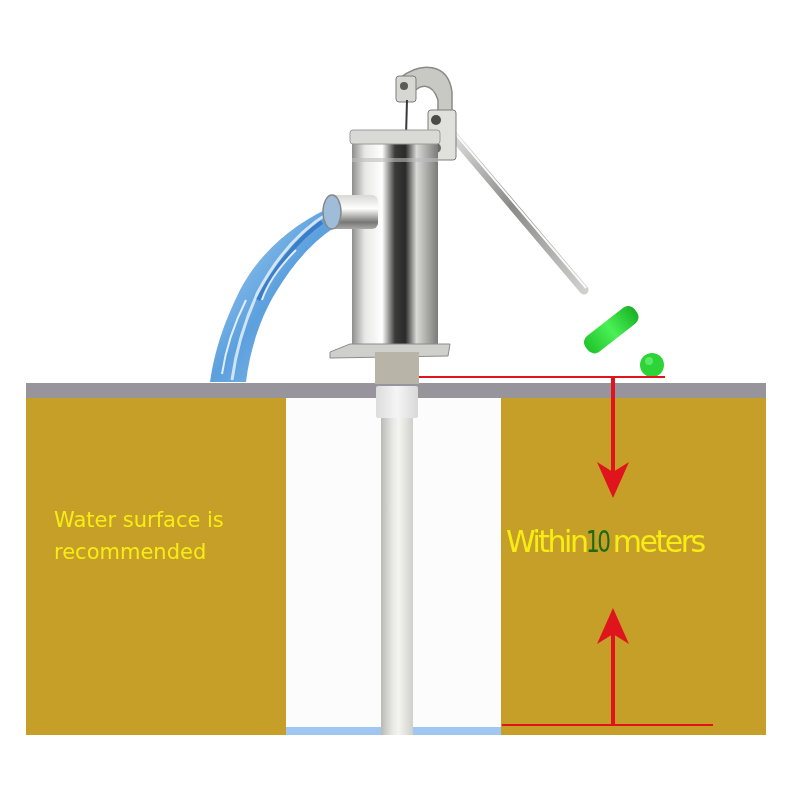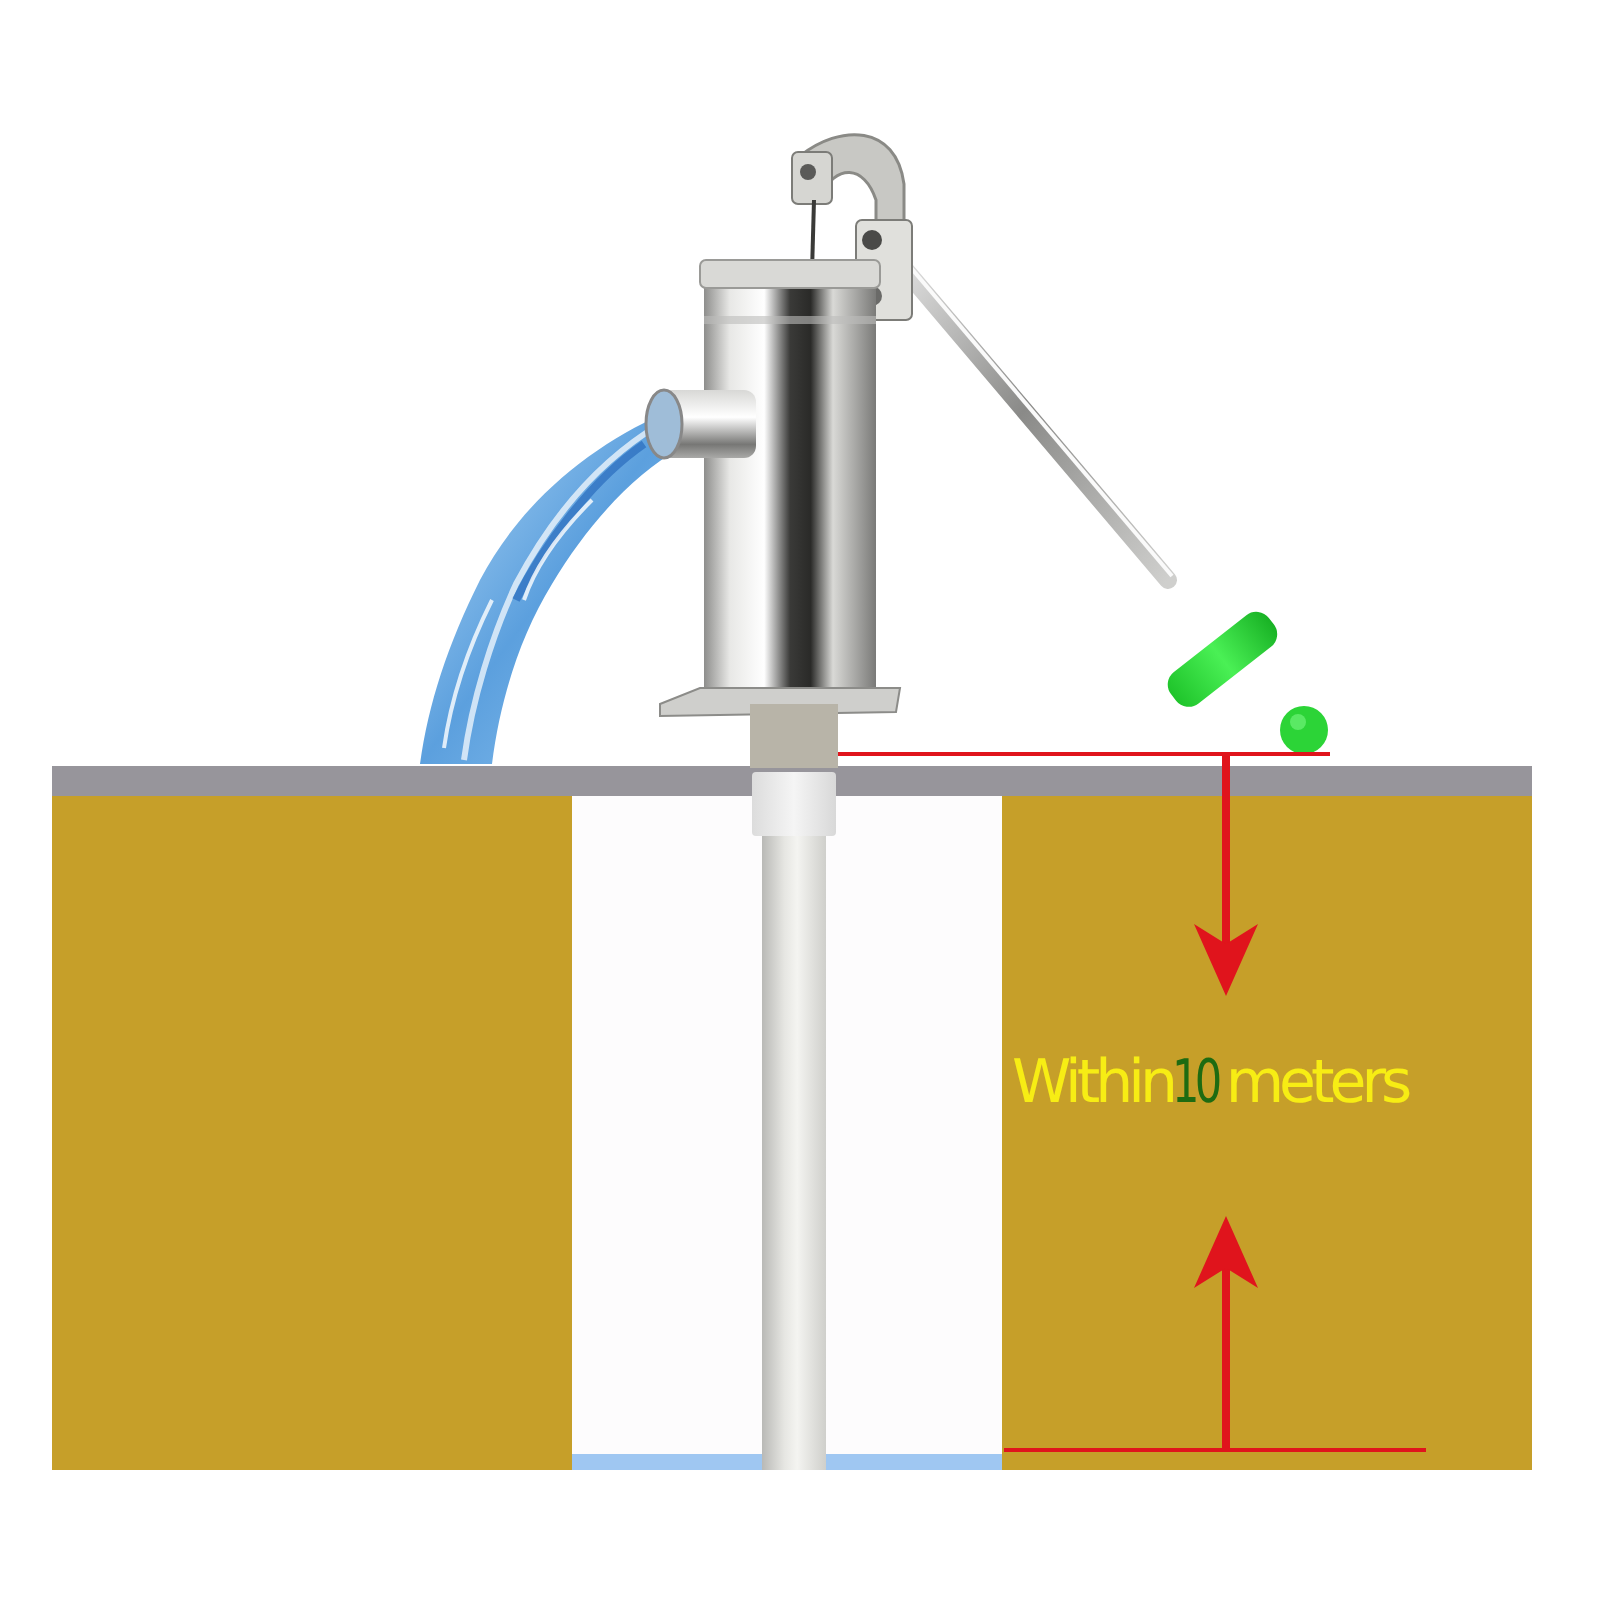--- a/index.html
+++ b/index.html
@@ -112,15 +112,17 @@
     <line x1="419" y1="377" x2="665" y2="377" stroke="#e0141c" stroke-width="2"></line>
     <line x1="613" y1="377" x2="613" y2="478" stroke="#e0141c" stroke-width="4"></line>
     <path d="M597,462 L613,498 L629,462 L613,472 Z" fill="#e0141c"></path>
     <line x1="613" y1="628" x2="613" y2="725" stroke="#e0141c" stroke-width="4"></line>
     <path d="M597,644 L613,608 L629,644 L613,634 Z" fill="#e0141c"></path>
     <line x1="502" y1="725" x2="713" y2="725" stroke="#e0141c" stroke-width="2"></line>
   </g>
 </svg>
 
 <div class="abs left-text">
+  <div>Water surface is</div>
+  <div>recommended</div>
 </div>
 
 <div class="abs right-text"><span>Within</span><span class="num-green">10</span><span>meters</span></div>
 
 </body></html>

